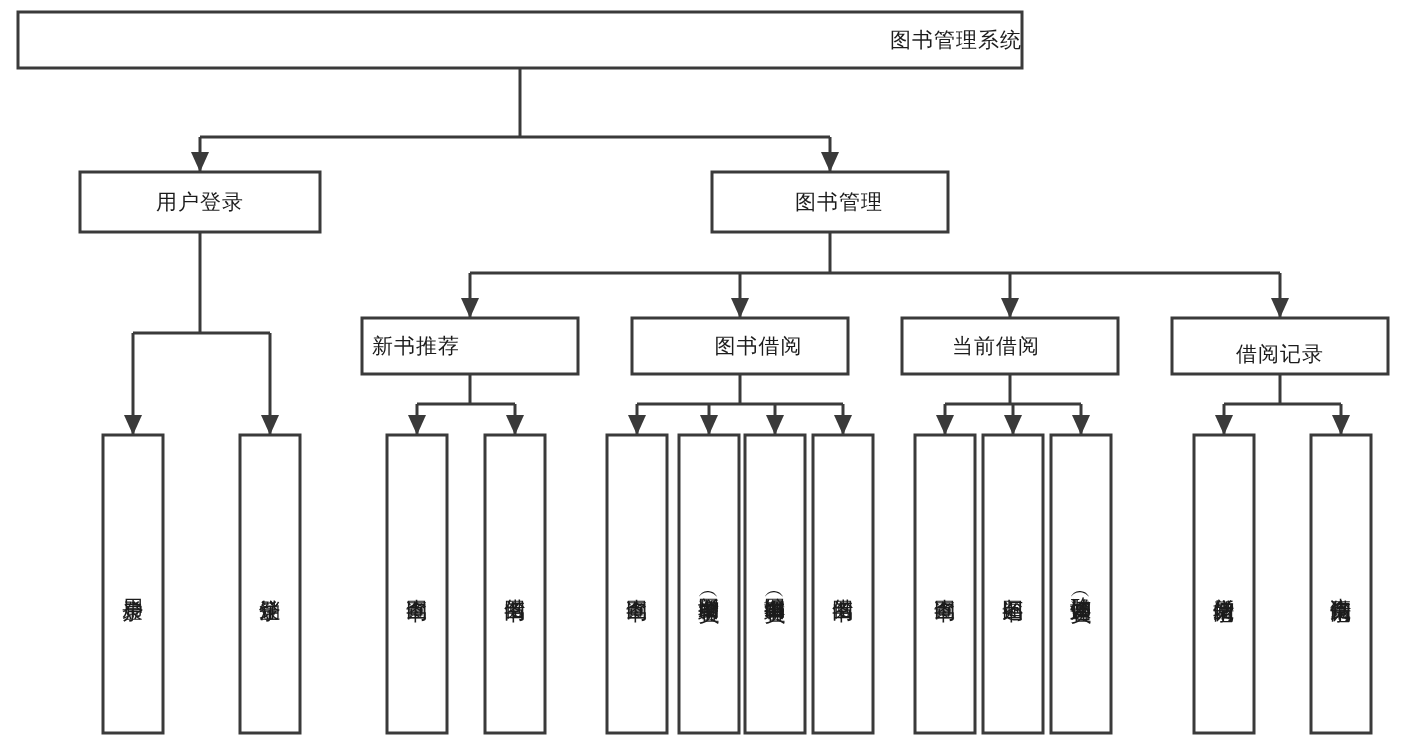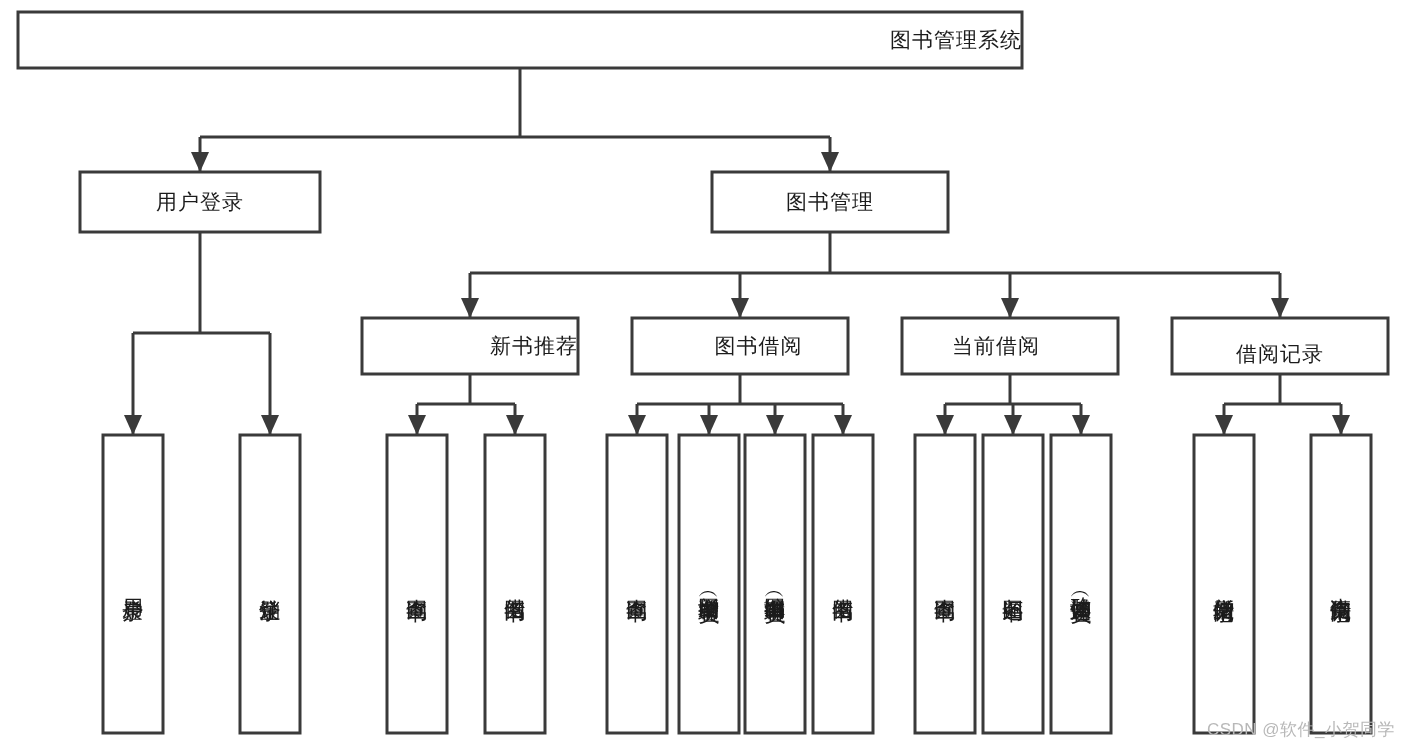--- a/index.html
+++ b/index.html
@@ -147,24 +147,24 @@
         <rect class="node-box" x="1311" y="435" width="60" height="298"></rect>
       </g>
   </svg>
   <div id="label-layer" style="position:absolute;left:0;top:0;width:1405px;height:747px;pointer-events:none;">
       <div style="position: absolute; left: 18px; top: 12px; width: 1004px; height: 56px; display: flex; align-items: center; justify-content: flex-end;">
         <div style="font-size: 21px; color: rgb(28, 28, 28); letter-spacing: 1px;">图书管理系统</div>
       </div>
       <div style="position: absolute; left: 80px; top: 172px; width: 240px; height: 60px; display: flex; align-items: center; justify-content: center;">
         <div style="font-size: 21px; color: rgb(28, 28, 28); letter-spacing: 1px;">用户登录</div>
       </div>
-      <div style="position: absolute; left: 712px; top: 172px; width: 236px; height: 60px; display: flex; align-items: center; justify-content: center;">
+      <div style="position: absolute; left: 712px; top: 172px; width: 236px; height: 60px; display: flex; align-items: center; justify-content: center; padding-left: 9px;">
         <div style="font-size: 21px; color: rgb(28, 28, 28); letter-spacing: 1px;">图书管理</div>
       </div>
-      <div style="position: absolute; left: 362px; top: 318px; width: 216px; height: 56px; display: flex; align-items: center; justify-content: flex-end;">
+      <div style="position: absolute; left: 372px; top: 318px; width: 216px; height: 56px; display: flex; align-items: center; justify-content: flex-start;">
         <div style="font-size: 21px; color: rgb(28, 28, 28); letter-spacing: 1px;">新书推荐</div>
       </div>
       <div style="position: absolute; left: 632px; top: 318px; width: 216px; height: 56px; display: flex; align-items: center; justify-content: center;">
         <div style="font-size: 21px; color: rgb(28, 28, 28); letter-spacing: 1px; margin-left: 37px;">图书借阅</div>
       </div>
       <div style="position: absolute; left: 902px; top: 318px; width: 188px; height: 56px; display: flex; align-items: center; justify-content: center;">
         <div style="font-size: 21px; color: rgb(28, 28, 28); letter-spacing: 1px;">当前借阅</div>
       </div>
       <div style="position: absolute; left: 1172px; top: 318px; width: 216px; height: 72px; display: flex; align-items: center; justify-content: center;">
         <div style="font-size: 21px; color: rgb(28, 28, 28); letter-spacing: 1px;">借阅记录</div>
@@ -228,14 +228,13 @@
         <div class="vert-text-wrap">
           <div class="vert-text">新增借阅记录</div>
         </div>
       </div>
       <div style="position: absolute; left: 1311px; top: 435px; width: 60px; height: 298px;">
         <div class="vert-text-wrap">
           <div class="vert-text">查询借阅记录</div>
         </div>
       </div>
     </div>
-  <div class="watermark">CSDN @软件_小贺同学</div>
 </div>
 
 </body></html>

